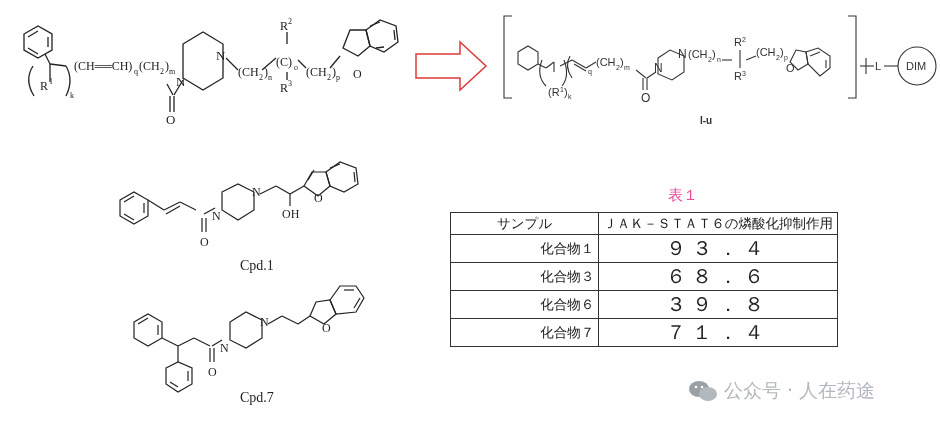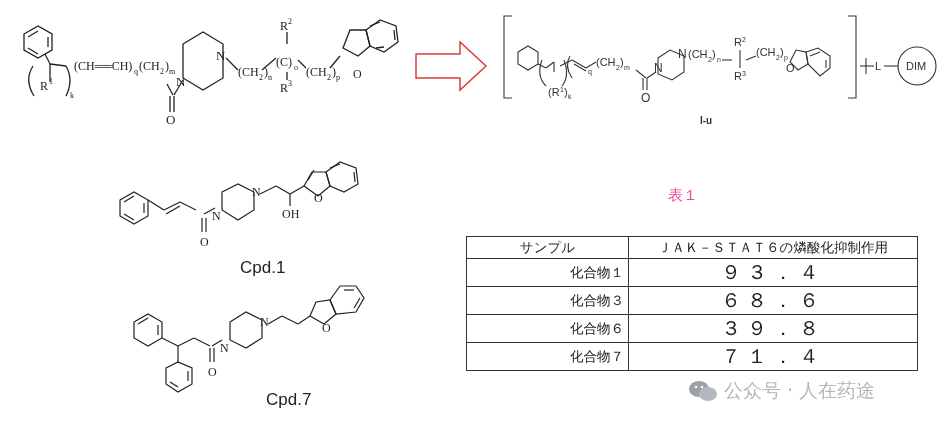--- a/index.html
+++ b/index.html
@@ -1,21 +1,21 @@
 <!DOCTYPE html>
 <html><head>
 <meta charset="utf-8">
 <style>
   html, body { margin:0; padding:0; }
   body { width:940px; height:429px; background:#ffffff; position:relative; overflow:hidden;
          font-family:"DejaVu Serif", serif; color:#222; }
   .abs { position:absolute; }
   svg text { font-family:"Liberation Serif", "DejaVu Serif", serif; }
   .sans text { font-family:"Liberation Sans", "DejaVu Sans", sans-serif; }
-  .caption { font-family:Liberation Sans, sans-serif; font-size:17px; color:#222;text-align:center; }
+  .caption { font-family:Liberation Serif, serif; font-size:14px; color:#222;text-align:center; }
   .table-title { font-family:"DejaVu Serif", serif; font-size:15px; color:#ec4899; }
   table.data { border-collapse:collapse; font-family:"DejaVu Serif", serif; font-size:13.5px; color:#222; }
   table.data td, table.data th { border:1.3px solid #333; padding:0 4px; height:21px; font-weight:normal; white-space:nowrap; }
   table.data th { text-align:center; letter-spacing:0; }
   table.data td.val { text-align:center; letter-spacing:6px; font-family:"DejaVu Sans Mono", monospace; font-size:20px; }
   table.data td.name { text-align:right; }
   .watermark { position:absolute; font-family:"DejaVu Sans", sans-serif; font-size:19px; color:#9aa0a8; opacity:0.75; }
 </style>
 </head>
 <body>
@@ -219,25 +219,25 @@
     <line x1="244" y1="22" x2="254" y2="22"></line>
       <line x1="260" y1="30" x2="254" y2="40"></line>
   </g>
   <g fill="#222" font-size="12" font-family="Liberation Serif, serif">
     <text x="120" y="84">N</text>
     <text x="160" y="58">N</text>
     <text x="108" y="108">O</text>
     <text x="222" y="64">O</text>
   </g>
 </svg>
-<div class="abs caption" style="left:240px;top:390px;margin-left:26px;">Cpd.7</div>
+<div class="abs caption" style="left:240px;top:390px;">Cpd.7</div>
 
 <div class="abs table-title" style="left:668px;top:186px;">表１</div>
 
-<table class="abs data" style="left:466px;top:212px;width:452px;margin-top:24px;">
+<table class="abs data" style="left:450px;top:212px;width:388px;">
   <thead>
     <tr>
       <th style="width:153px">サンプル</th>
       <th>ＪＡＫ－ＳＴＡＴ６の燐酸化抑制作用</th>
     </tr>
   </thead>
   <tbody>
     <tr>
       <td class="name">化合物１</td>
       <td class="val">９３．４</td>

